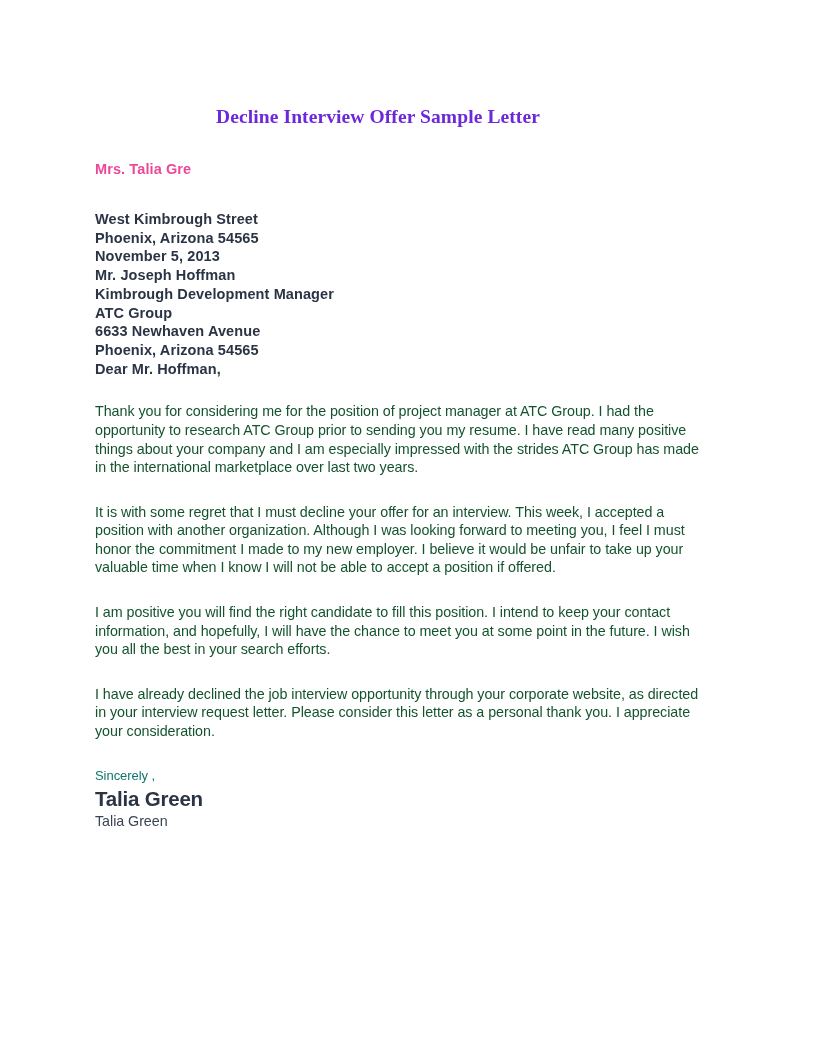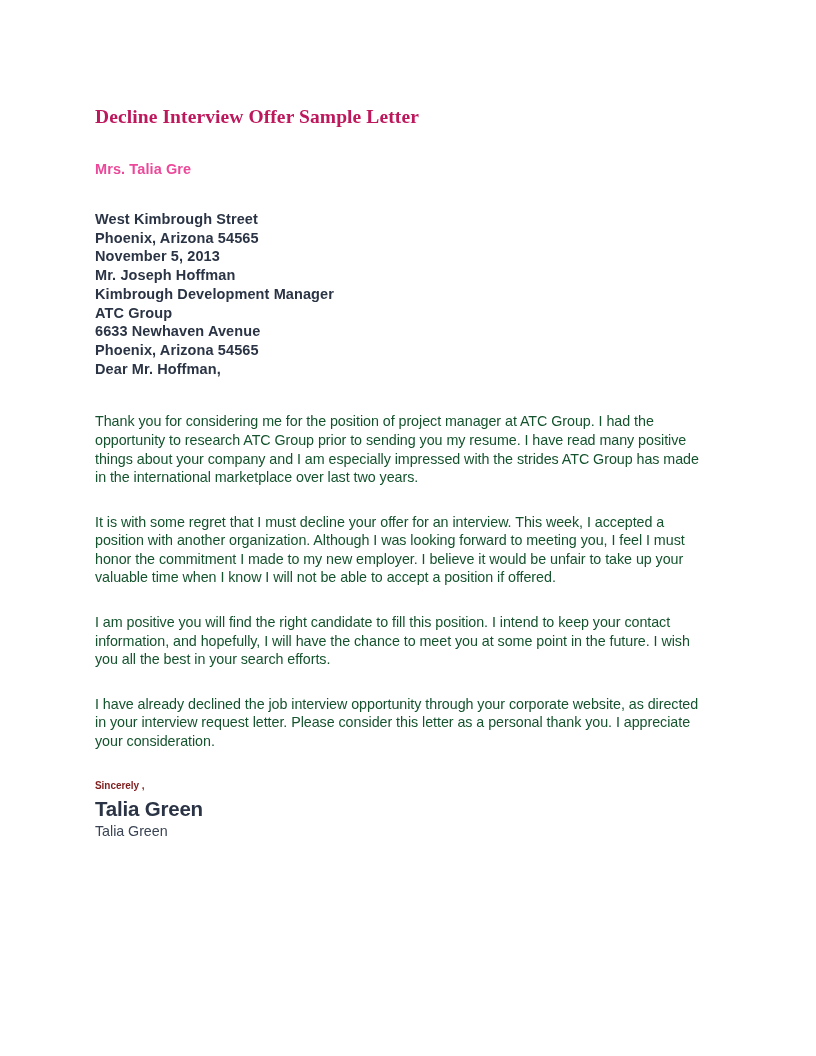--- a/index.html
+++ b/index.html
@@ -32,40 +32,41 @@
     top: 104px;
     width: 618px;
   }
 
   
   .doc-title {
     font-family: "Liberation Serif", "DejaVu Serif", serif;
     font-weight: bold;
     font-size: 19.5px;
     line-height: 26px;
-    color: #be185d;
+    color: #6d28d9;
+    text-align: center;
     letter-spacing: 0.1px;
     margin: 0 0 30px 0;
     padding-right: 52px;
   }
 
   
   .sender-line {
     font-family: "Liberation Sans", sans-serif;
     font-weight: bold;
     font-size: 14.5px;
     line-height: 19px;
     color: #ec4899;
     margin: 0 0 31px 0;
     letter-spacing: 0.1px;
   }
 
   
   .address-block {
-    margin: 0 0 34px 0;
+    margin: 0 0 24px 0;
   }
 
   .address-line {
     font-family: "Liberation Sans", sans-serif;
     font-weight: bold;
     font-size: 14.5px;
     line-height: 18.7px;
     color: #2b3445;
     letter-spacing: 0.1px;
     white-space: pre;
@@ -87,24 +88,24 @@
     margin-bottom: 0;
   }
 
   
   .closing-block {
     margin-top: 26px;
   }
 
   .closing-salutation {
     font-family: "Liberation Sans", sans-serif;
-    font-weight: bold;
-    font-size: 10px;
+    font-weight: normal;
+    font-size: 13px;
     line-height: 18.6px;
-    color: #7f1d1d;
+    color: #0f766e;
     letter-spacing: -0.05px;
   }
 
   .signature-name {
     font-family: "Liberation Sans", sans-serif;
     font-weight: bold;
     font-size: 20.5px;
     line-height: 25px;
     color: #2b3445;
     letter-spacing: -0.2px;

